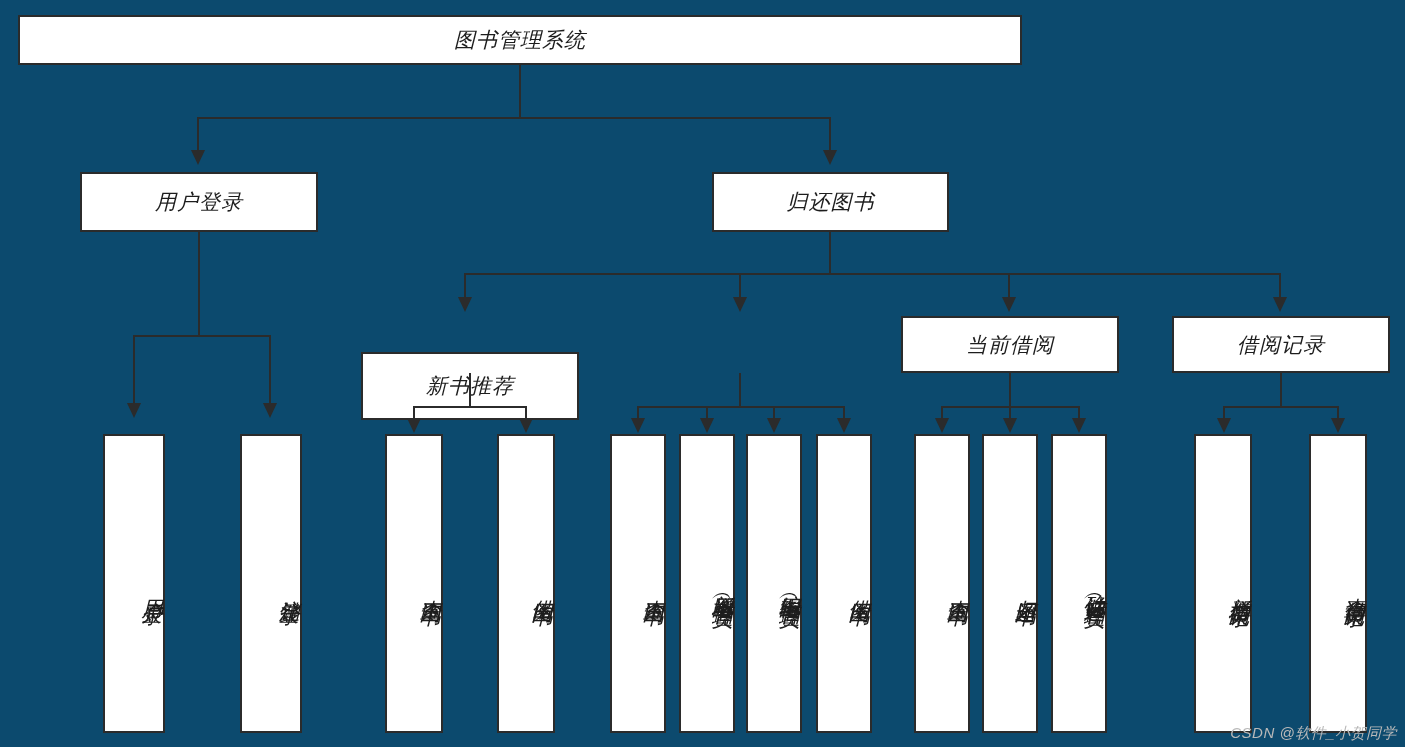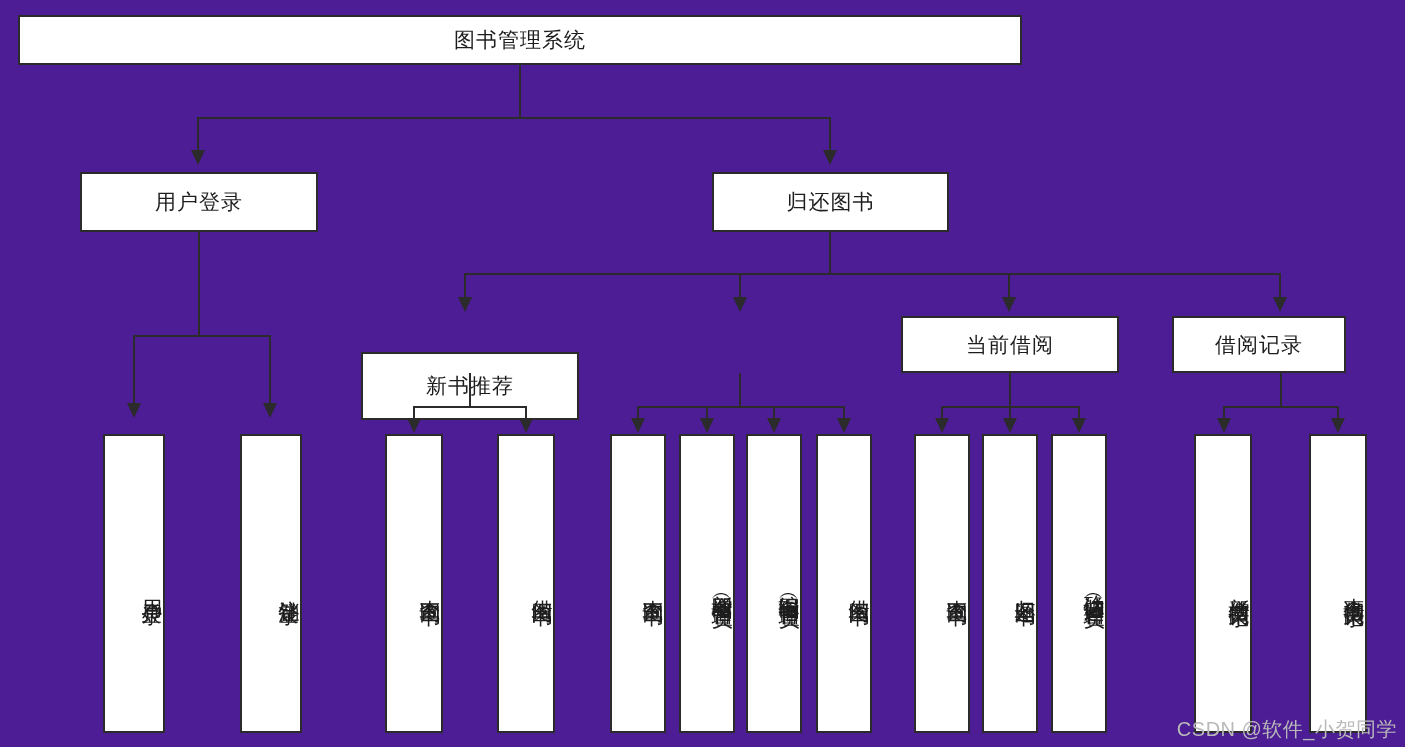--- a/index.html
+++ b/index.html
@@ -7,22 +7,23 @@
     padding: 0;
     background: #ffffff;
   }
   body {
     font-family: "Liberation Sans", "DejaVu Sans", sans-serif;
   }
   #canvas {
     position: relative;
     width: 1405px;
     height: 747px;
-    background: #4c1d95;
+    background: #0c4a6e;
     overflow: hidden;
+    font-style: italic;
   }
   .node {
     position: absolute;
     box-sizing: border-box;
     border: 2px solid #2b2b2b;
     background: #ffffff;
     display: flex;
     align-items: center;
     justify-content: center;
     color: #1d1d1d;
@@ -57,21 +58,21 @@
     width: 0;
     height: 0;
     border-left: 7px solid transparent;
     border-right: 7px solid transparent;
     border-top: 15px solid #2b2b2b;
   }
   #watermark {
     position: absolute;
     right: 8px;
     bottom: 4px;
-    font-size: 20px;
+    font-size: 15px;
     color: #b9b9b9;
     letter-spacing: 0.5px;
     white-space: nowrap;
   }
 </style>
 </head>
 <body>
 
 <div id="canvas">
 
@@ -113,21 +114,21 @@
   <div class="arrow" style="left:1002px; top:297px;"></div>
   <div class="edge v" style="left:1279px; top:273px; width:2px; height:26px;"></div>
   <div class="arrow" style="left:1273px; top:297px;"></div>
 
   <div class="node horiz" style="left:361px; top:330px; width:218px; height:68px;margin-top:22px;">
     <span>新书推荐</span>
   </div>
   <div class="node horiz" style="left:901px; top:316px; width:218px; height:57px;">
     <span>当前借阅</span>
   </div>
-  <div class="node horiz" style="left:1172px; top:316px; width:174px; height:57px;">
+  <div class="node horiz" style="left:1172px; top:316px; width:218px; height:57px;">
     <span>借阅记录</span>
   </div>
 
   <div class="edge v" style="left:469px; top:373px; width:2px; height:34px;"></div>
   <div class="edge h" style="left:413px; top:406px; width:114px; height:2px;"></div>
   <div class="edge v" style="left:413px; top:406px; width:2px; height:14px;"></div>
   <div class="arrow" style="left:407px; top:418px;"></div>
   <div class="edge v" style="left:525px; top:406px; width:2px; height:14px;"></div>
   <div class="arrow" style="left:519px; top:418px;"></div>
 

